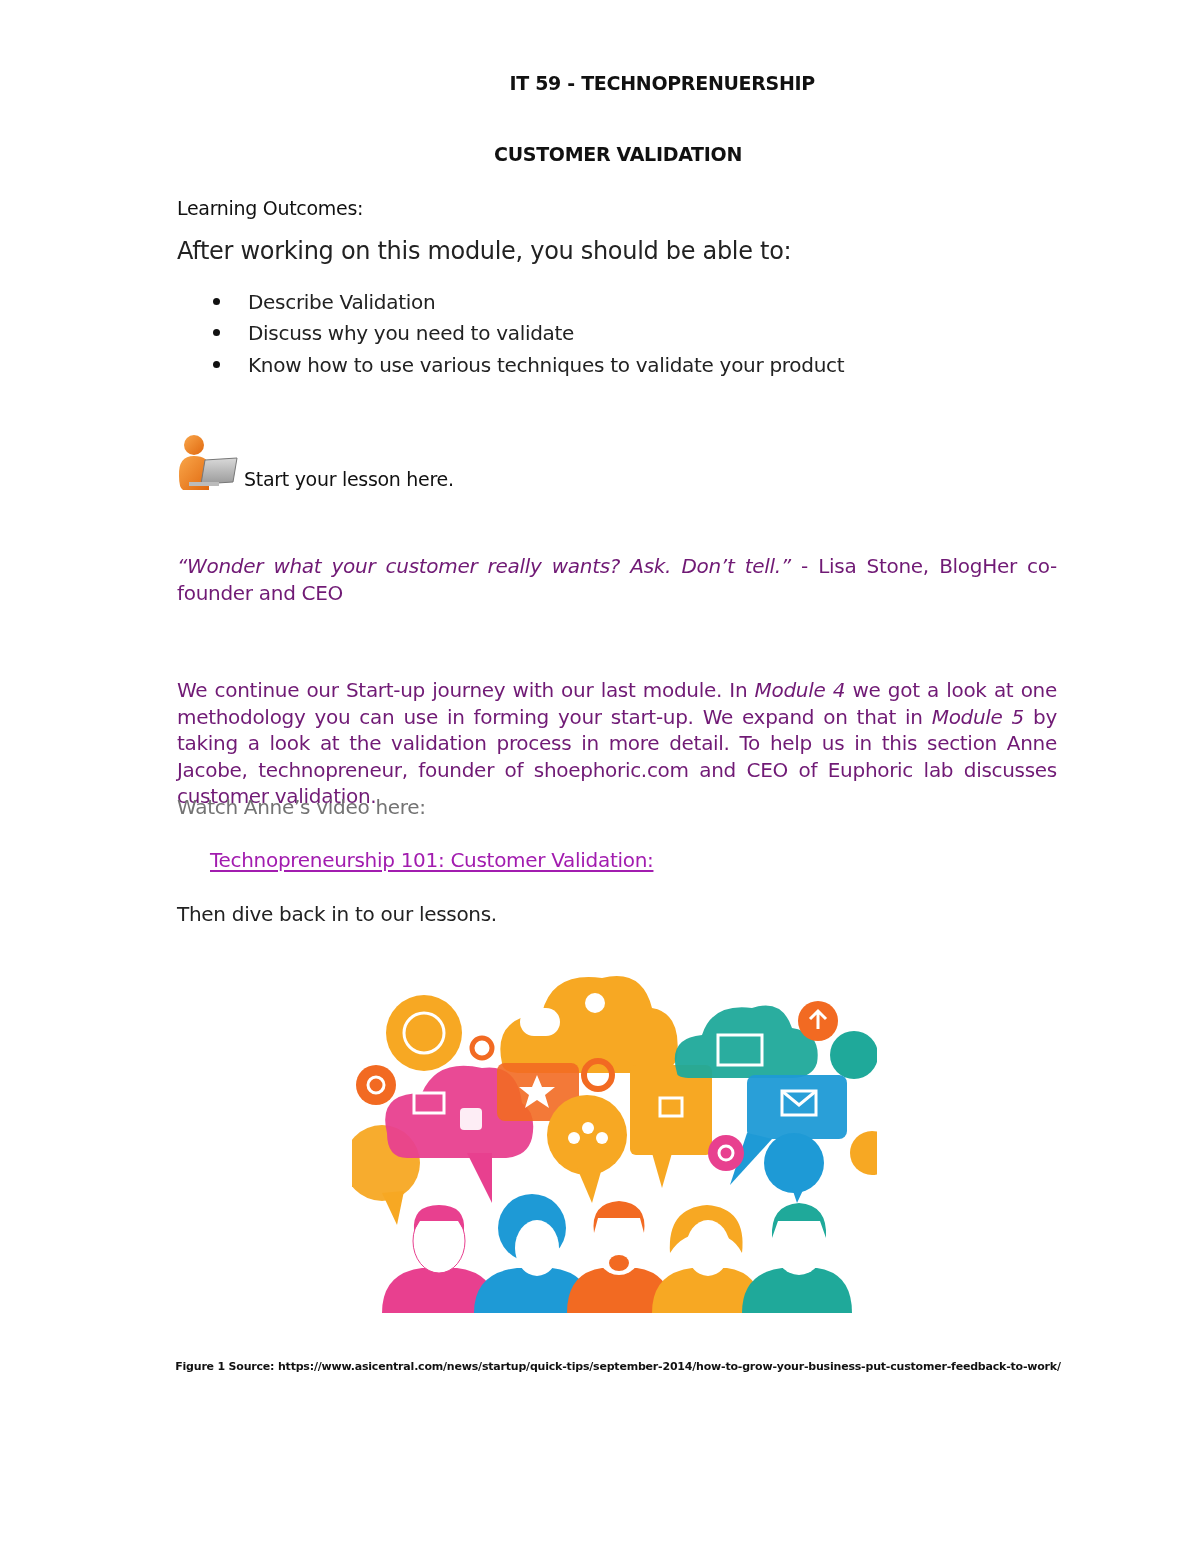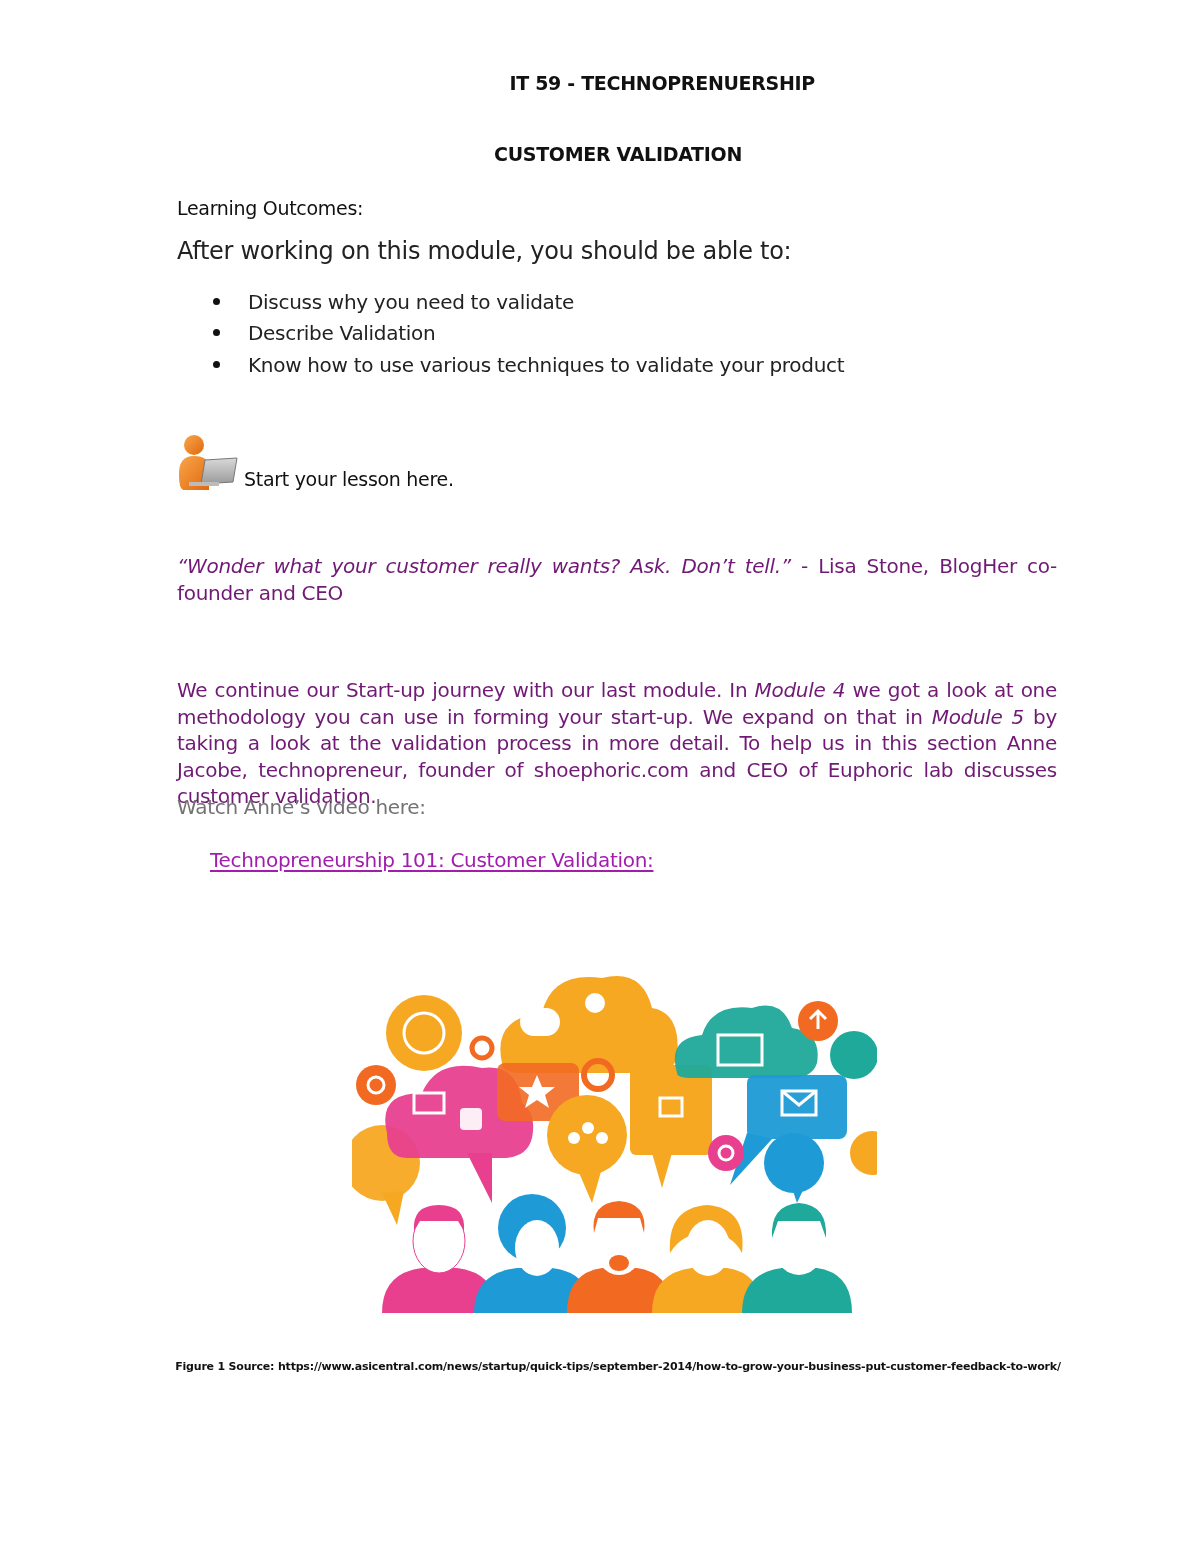--- a/index.html
+++ b/index.html
@@ -63,22 +63,22 @@
 <div class="page">
 
   <div class="header-course">IT 59 - TECHNOPRENUERSHIP</div>
 
   <div class="doc-title">CUSTOMER VALIDATION</div>
 
   <div class="lo-heading">Learning Outcomes:</div>
   <div class="lo-intro">After working on this module, you should be able to:</div>
 
   <ul class="outcomes">
+    <li><span class="bullet"></span><span>Describe Validation</span></li>
     <li><span class="bullet"></span><span>Discuss why you need to validate</span></li>
-    <li><span class="bullet"></span><span>Describe Validation</span></li>
     <li><span class="bullet"></span><span>Know how to use various techniques to validate your product</span></li>
   </ul>
 
   <div class="start-lesson">
     <svg class="person-icon" viewBox="0 0 66 60">
       <defs>
         <linearGradient id="og" x1="0" y1="0" x2="1" y2="1">
           <stop offset="0" stop-color="#f9a64a"></stop>
             <stop offset="1" stop-color="#e0680f"></stop>
         </linearGradient>
@@ -94,20 +94,21 @@
     </svg>
     <span class="label">Start your lesson here.</span>
   </div>
 
   <div class="para quote"><span class="q-text">“Wonder what your customer really wants? Ask. Don’t tell.”</span><span> - Lisa Stone, BlogHer co-founder and CEO</span></div>
 
   <div class="para intro-para"><span>We continue our Start-up journey with our last module. In </span><span class="ital">Module 4</span><span> we got a look at one methodology you can use in forming your start-up. We expand on that in </span><span class="ital">Module 5</span><span> by taking a look at the validation process in more detail. To help us in this section Anne Jacobe, technopreneur, founder of shoephoric.com and CEO of Euphoric lab discusses customer validation.</span></div>
 
   <div class="watch">Watch Anne’s video here:</div>
   <a class="video-link">Technopreneurship 101: Customer Validation:</a>
+  <div class="dive">Then dive back in to our lessons.</div>
 
   <svg class="figure" viewBox="0 0 525 352">
 
     <circle cx="30" cy="200" r="38" fill="#f7a823" opacity="0.95"></circle>
     <path d="M30 230 L45 262 L52 228 Z" fill="#f7a823"></path>
 
     <circle cx="72" cy="70" r="38" fill="#f7a823"></circle>
     <circle cx="72" cy="70" r="20" fill="none" stroke="#fff" stroke-width="3"></circle>
 
     <circle cx="24" cy="122" r="20" fill="#f26a22"></circle>

